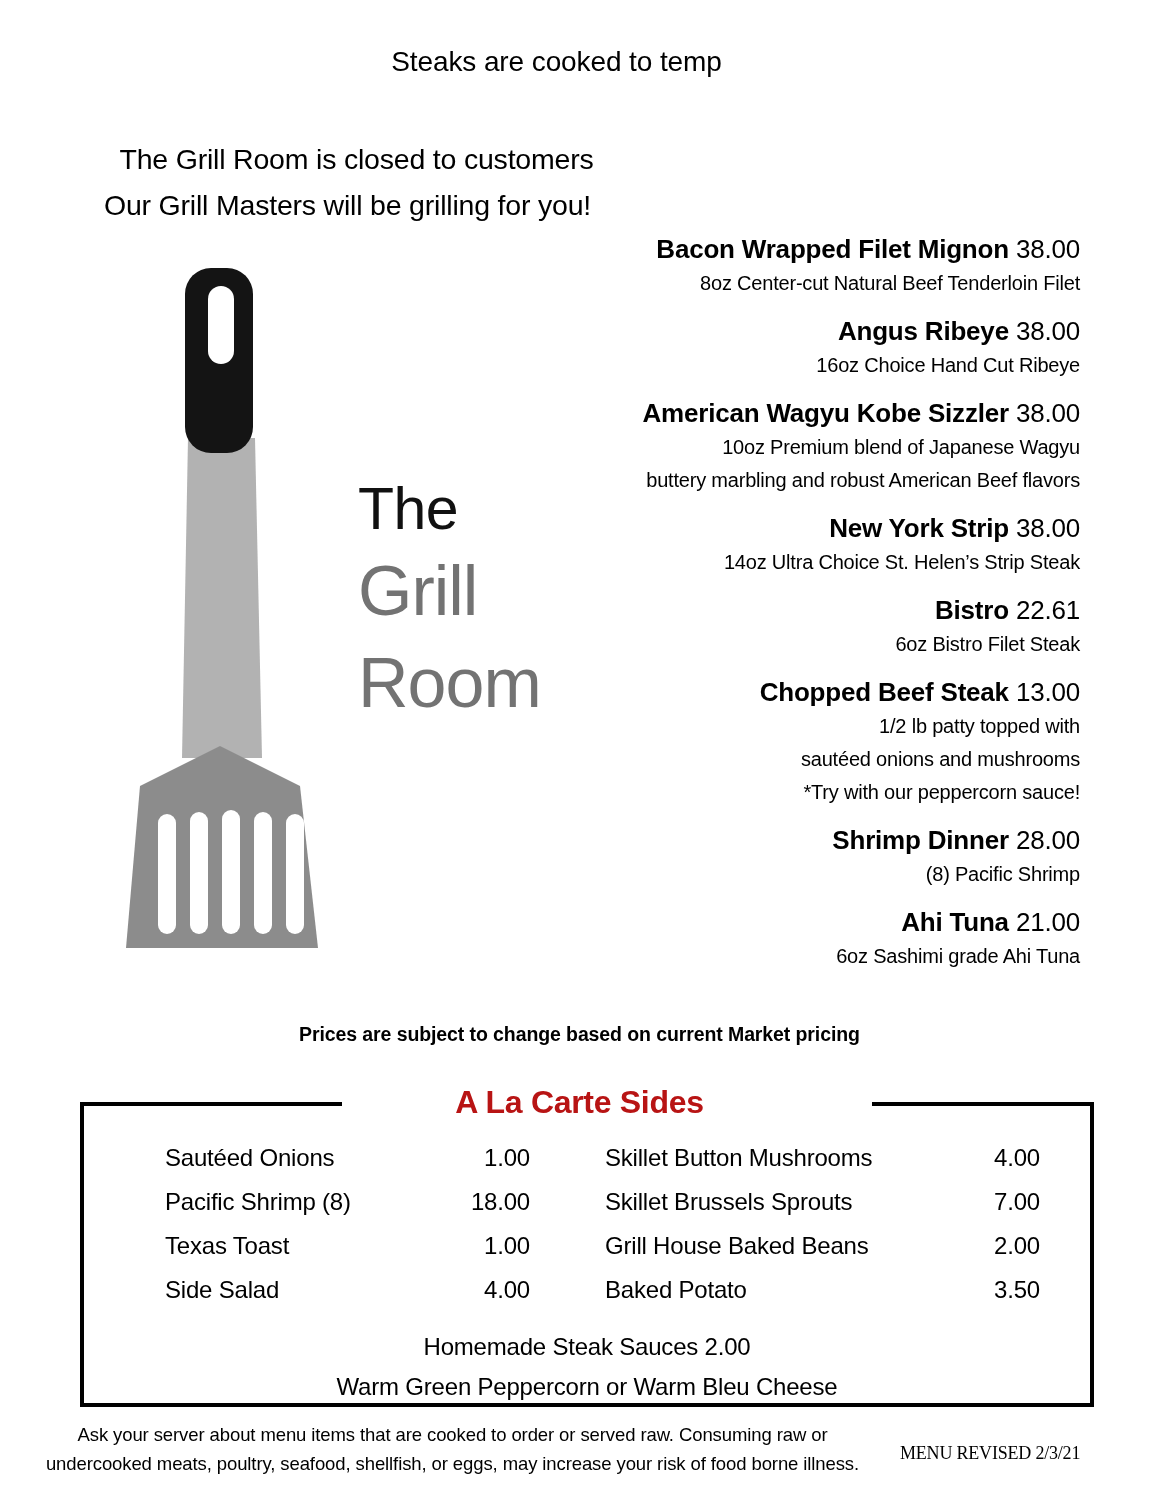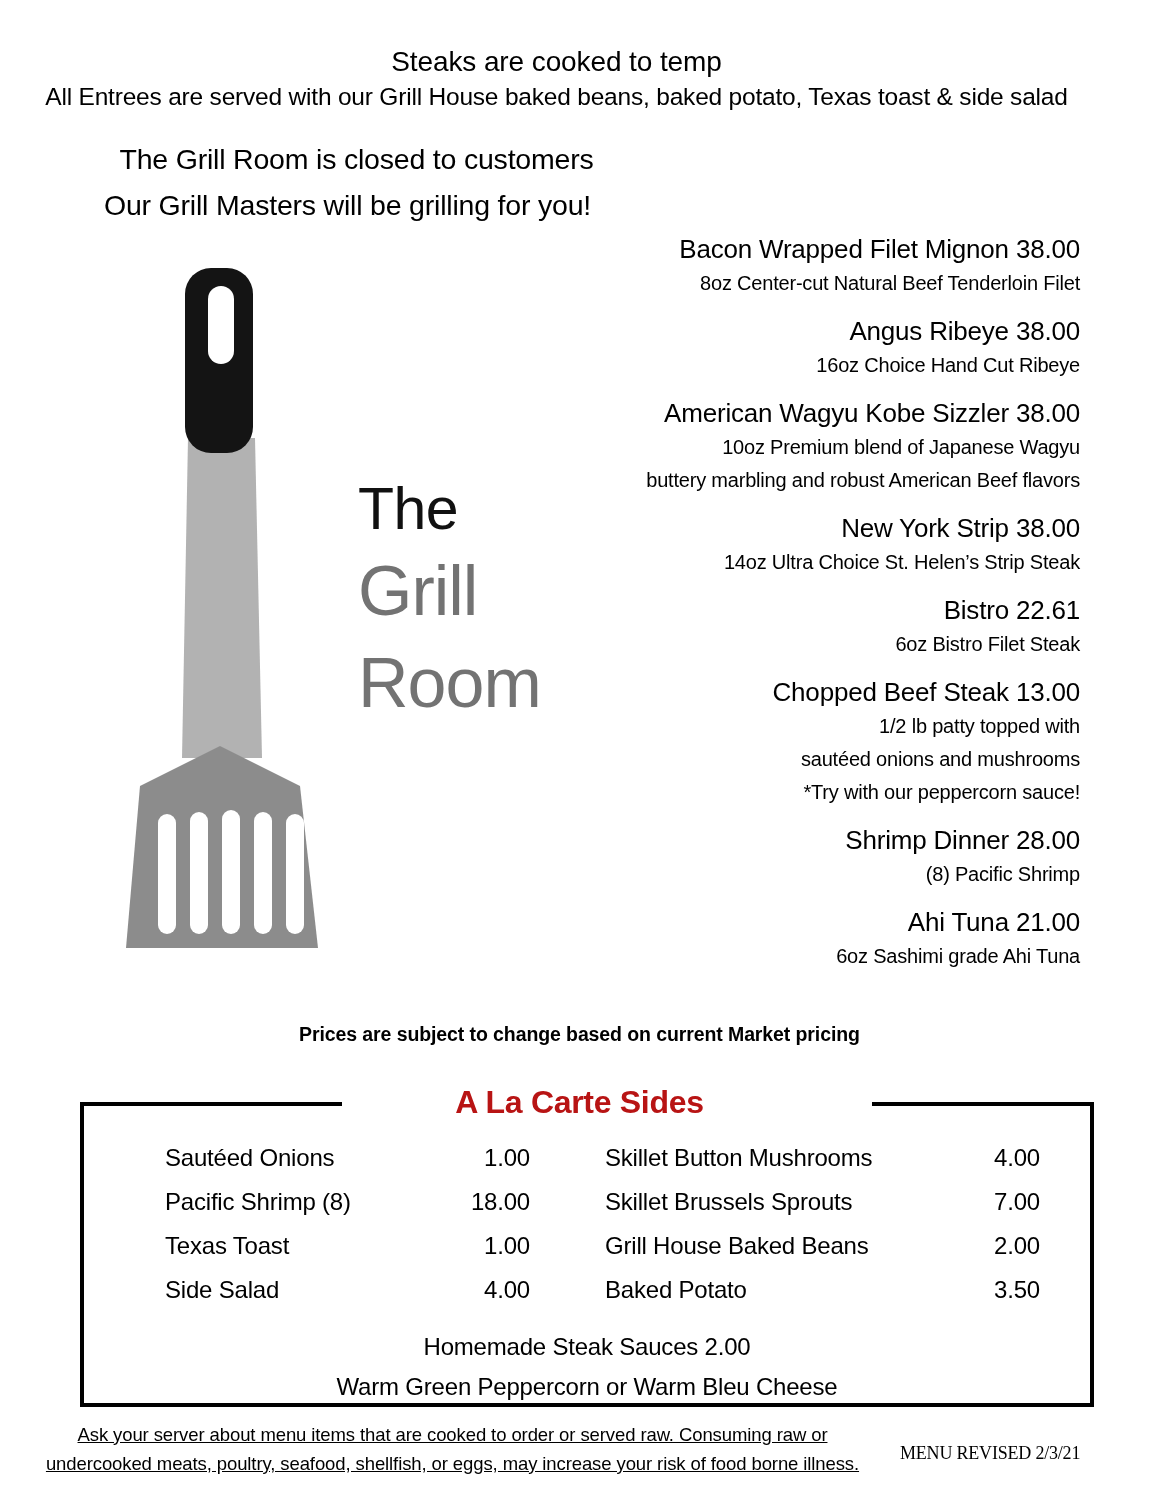--- a/index.html
+++ b/index.html
@@ -87,21 +87,21 @@
     top: 232px;
     width: 590px;
     text-align: right;
   }
   .entree { margin-bottom: 14px; }
   .entree-head {
     font-size: 26px;
     line-height: 35px;
     letter-spacing: -0.2px;
   }
-  .entree-name { font-weight: normal; }
+  .entree-name { font-weight: bold; }
   .entree-price { font-weight: normal; }
   .entree-desc {
     font-size: 20px;
     line-height: 33px;
     letter-spacing: -0.2px;
   }
 
   
   .market-note {
     position: absolute;
@@ -189,39 +189,37 @@
   
   .footer-disclaimer {
     position: absolute;
     left: 30px;
     top: 1420px;
     width: 845px;
     text-align: center;
     font-size: 18.5px;
     line-height: 29px;
     letter-spacing: -0.1px;
-    text-decoration: underline;
   }
   .footer-revised {
     position: absolute;
     left: 900px;
     top: 1443px;
     width: 240px;
     text-align: left;
     font-family: "Liberation Serif", serif;
     font-size: 18px;
     letter-spacing: -0.2px;
   }
 </style>
 </head>
 <body>
 
 <div class="header-block">
   <div class="hdr-line1">Steaks are cooked to temp</div>
-  <div class="hdr-line2">All Entrees are served with our Grill House baked beans, baked potato, Texas toast &amp; side salad</div>
 </div>
 
 <div class="notice-block">
   <div class="notice-line">The Grill Room is closed to customers</div>
   <div class="notice-line second">Our Grill Masters will be grilling for you!</div>
 </div>
 
 <div class="logo-wrap">
   <svg class="logo-svg" width="380" height="720" viewBox="0 0 380 720">
 

